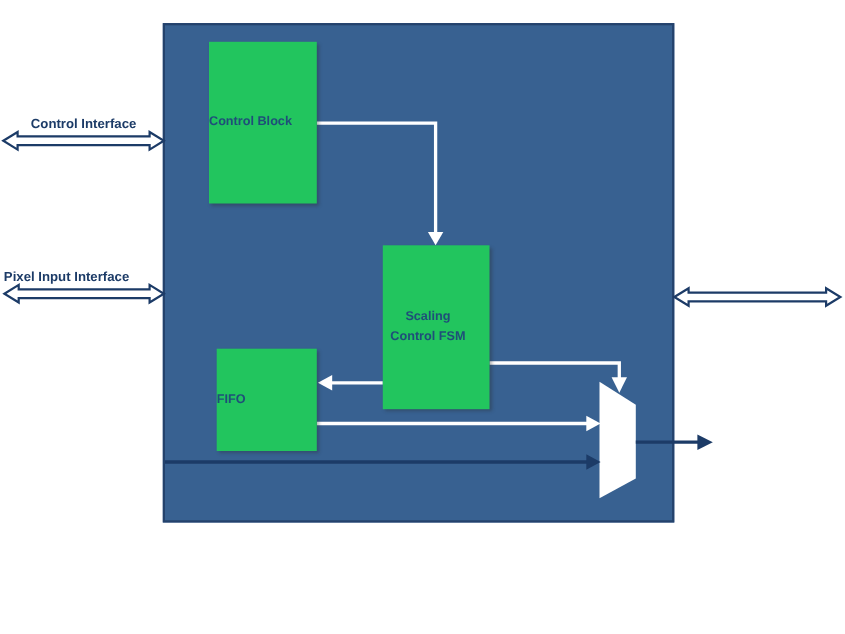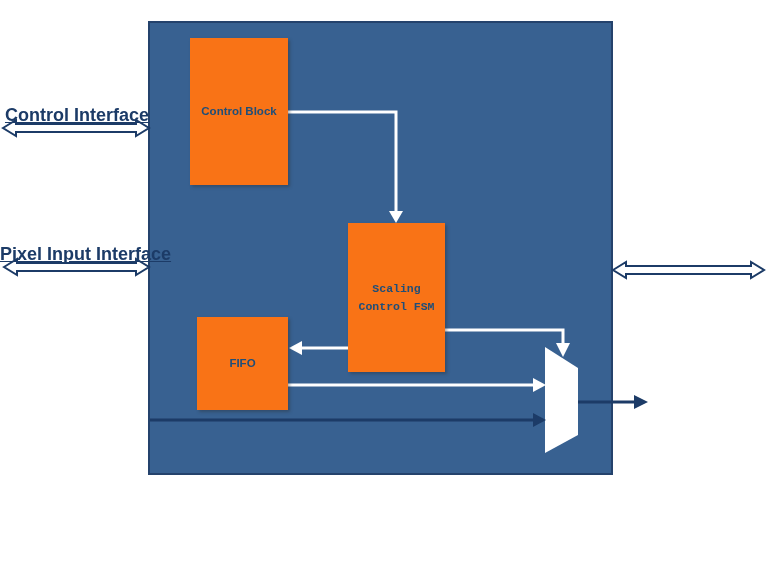--- a/index.html
+++ b/index.html
@@ -17,49 +17,48 @@
   .main-block {
     position: absolute;
     left: 148px; top: 21px;
     width: 465px; height: 454px;
     background: #386191;
     border: 2px solid #24426C;
     box-sizing: border-box;
   }
   .wbox {
     position: absolute;
-    background: #f97316;
-    display: flex; align-items: center; justify-content: center;
+    background: #22c55e;
+    display: flex; align-items: center; 
     text-align: center;
     color: #1F4E79;
     font-weight: bold;
     font-size: 11.5px;
     line-height: 1.5;
     box-shadow: 2px 2px 3px rgba(40,40,40,0.35);
   }
   .wbox span { display: inline-block; max-width: 82px; }
   #control-block { left: 190px; top: 38px;  width: 98px; height: 147px; }
-  #fsm-block     { left: 348px; top: 223px; width: 97px; height: 149px; font-family: Liberation Mono, monospace; }
+  #fsm-block     { left: 348px; top: 223px; width: 97px; height: 149px; }
   #fifo-block    { left: 197px; top: 317px; width: 91px; height: 93px; }
   .block-title {
     position: absolute;
     left: 148px; top: 453px; width: 465px;
     text-align: center;
     color: #ffffff;
     font-weight: bold;
     font-size: 11px;
     letter-spacing: 0.2px;
   }
   .iface-label {
     position: absolute;
     font-weight: bold;
-    font-size: 18px;
+    font-size: 12px;
     color: #1C3B67;
-    text-decoration: underline;
-    text-align: right;
+    text-align: center;
     white-space: nowrap;
   }
   #lbl-control   { left: 3px;   top: 105px; width: 146px; }
   #lbl-pixel-in  { left: 0px;   top: 244px; width: 121px; }
   #lbl-pixel-out { left: 610px; top: 249px; width: 156px; }
   svg.overlay {
     position: absolute; left: 0; top: 0;
     width: 768px; height: 576px;
     pointer-events: none;
   }

